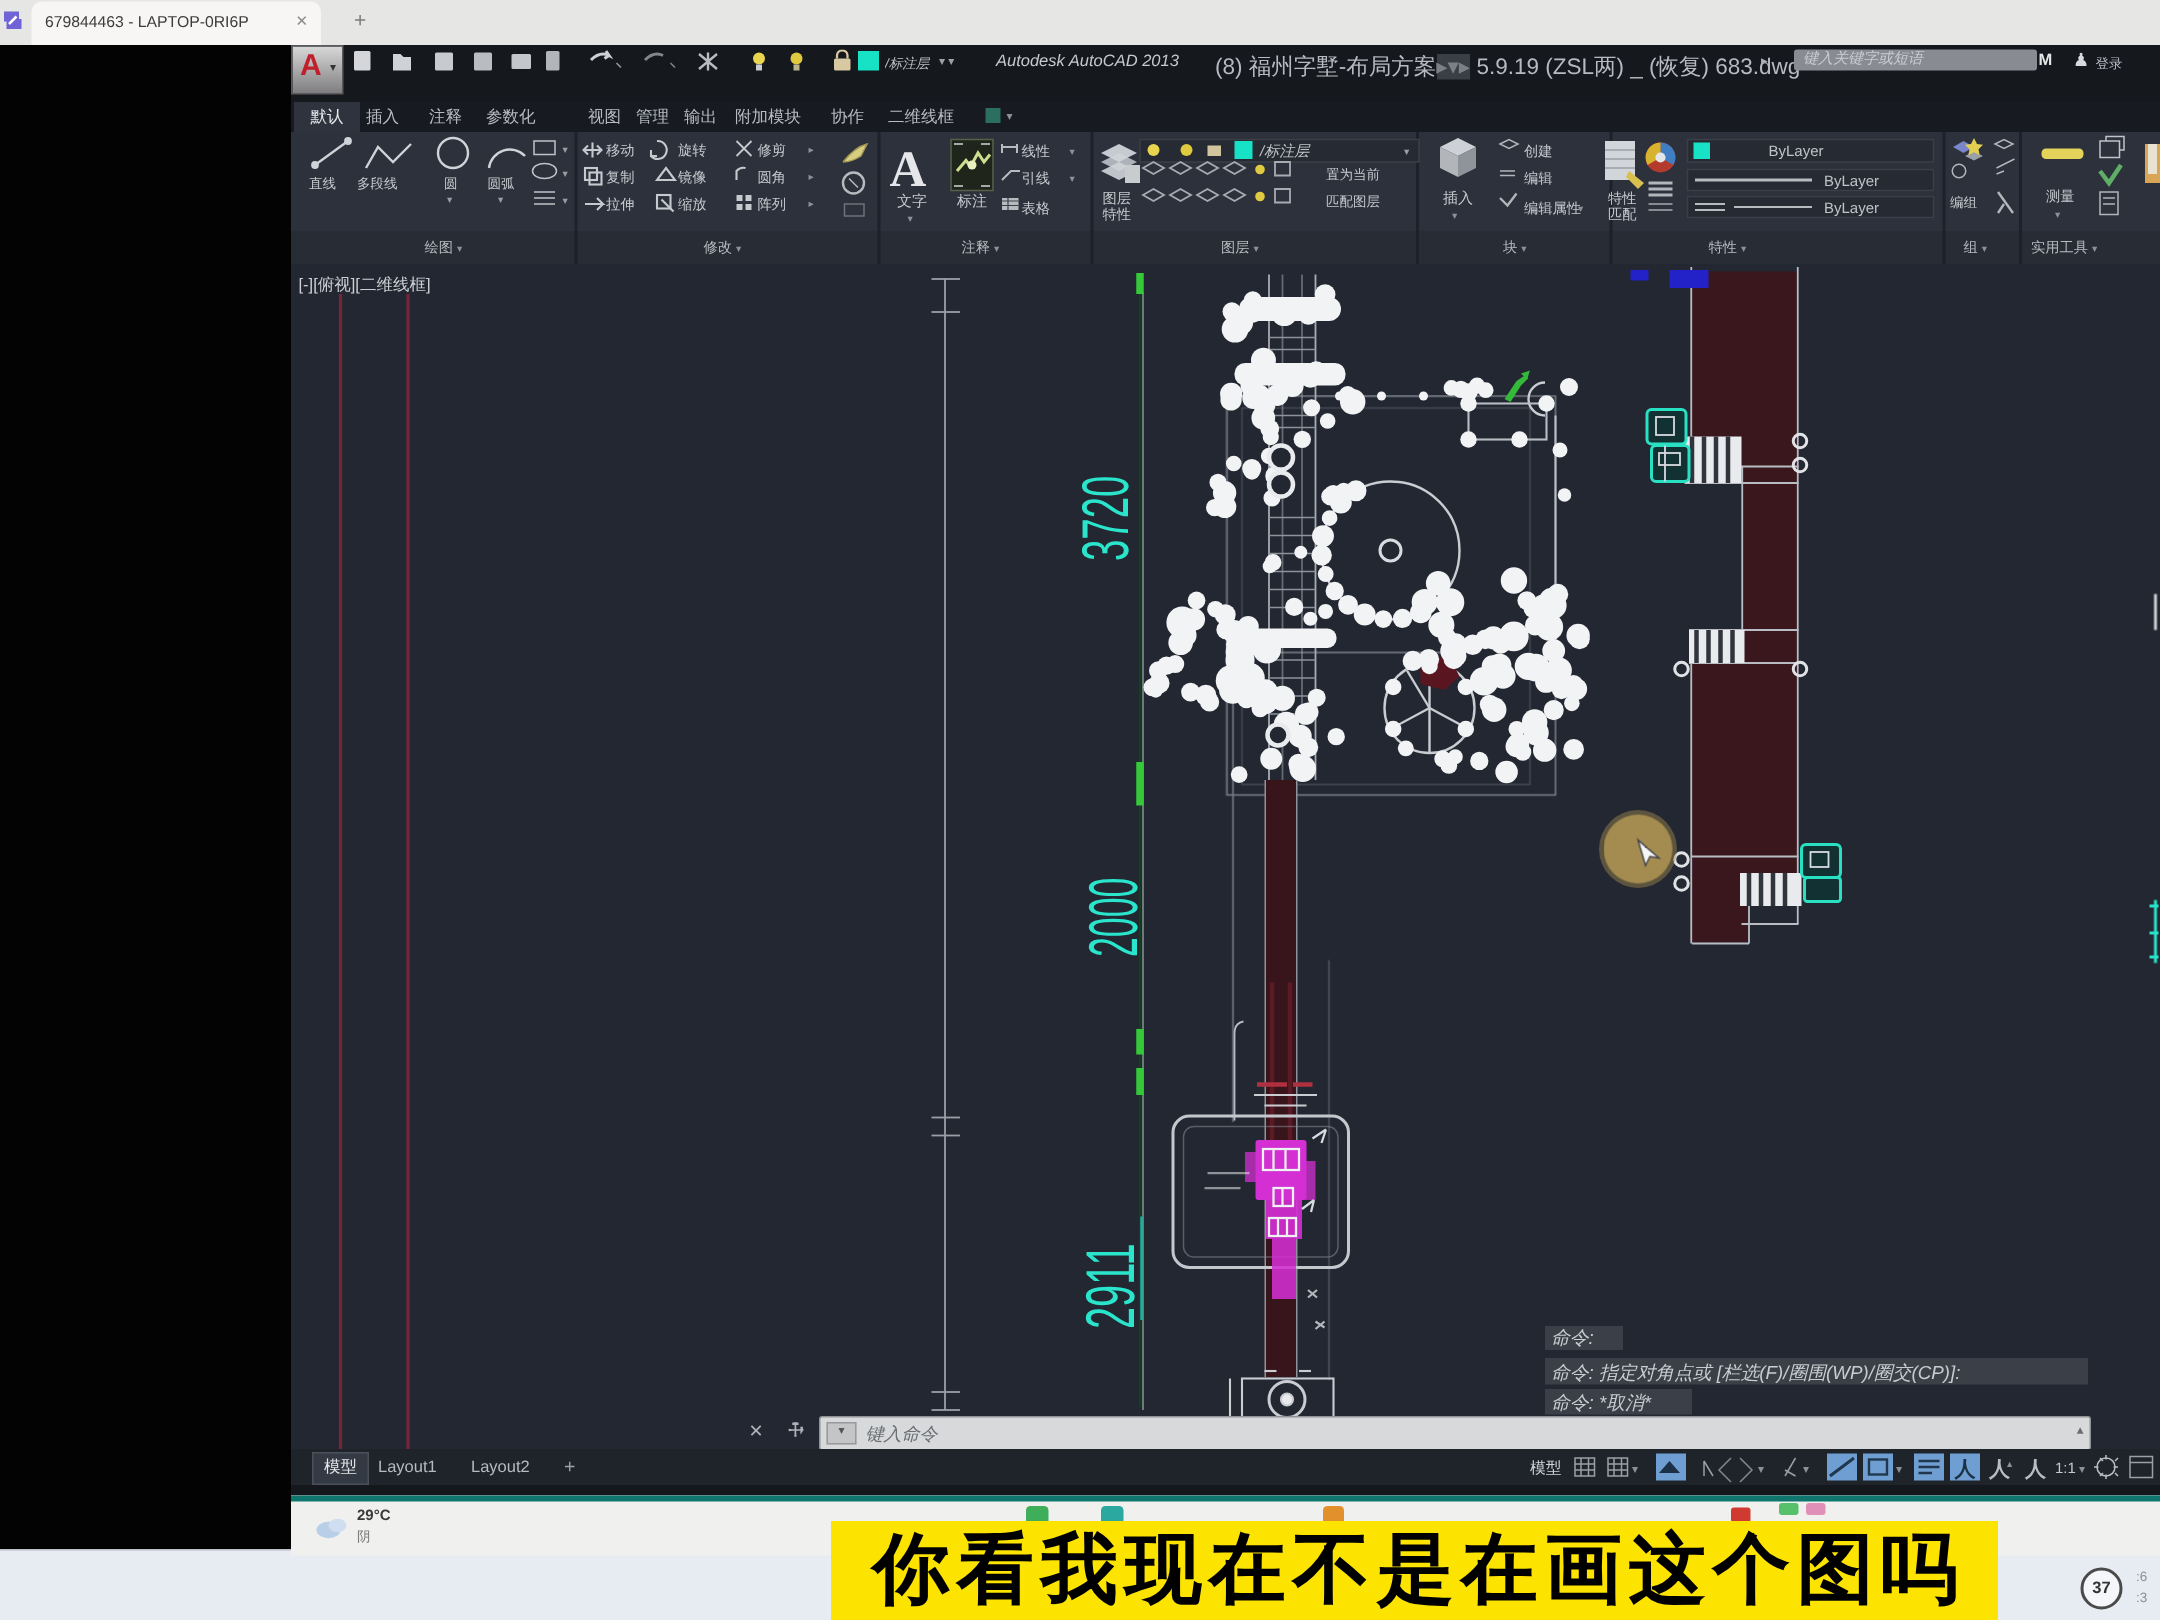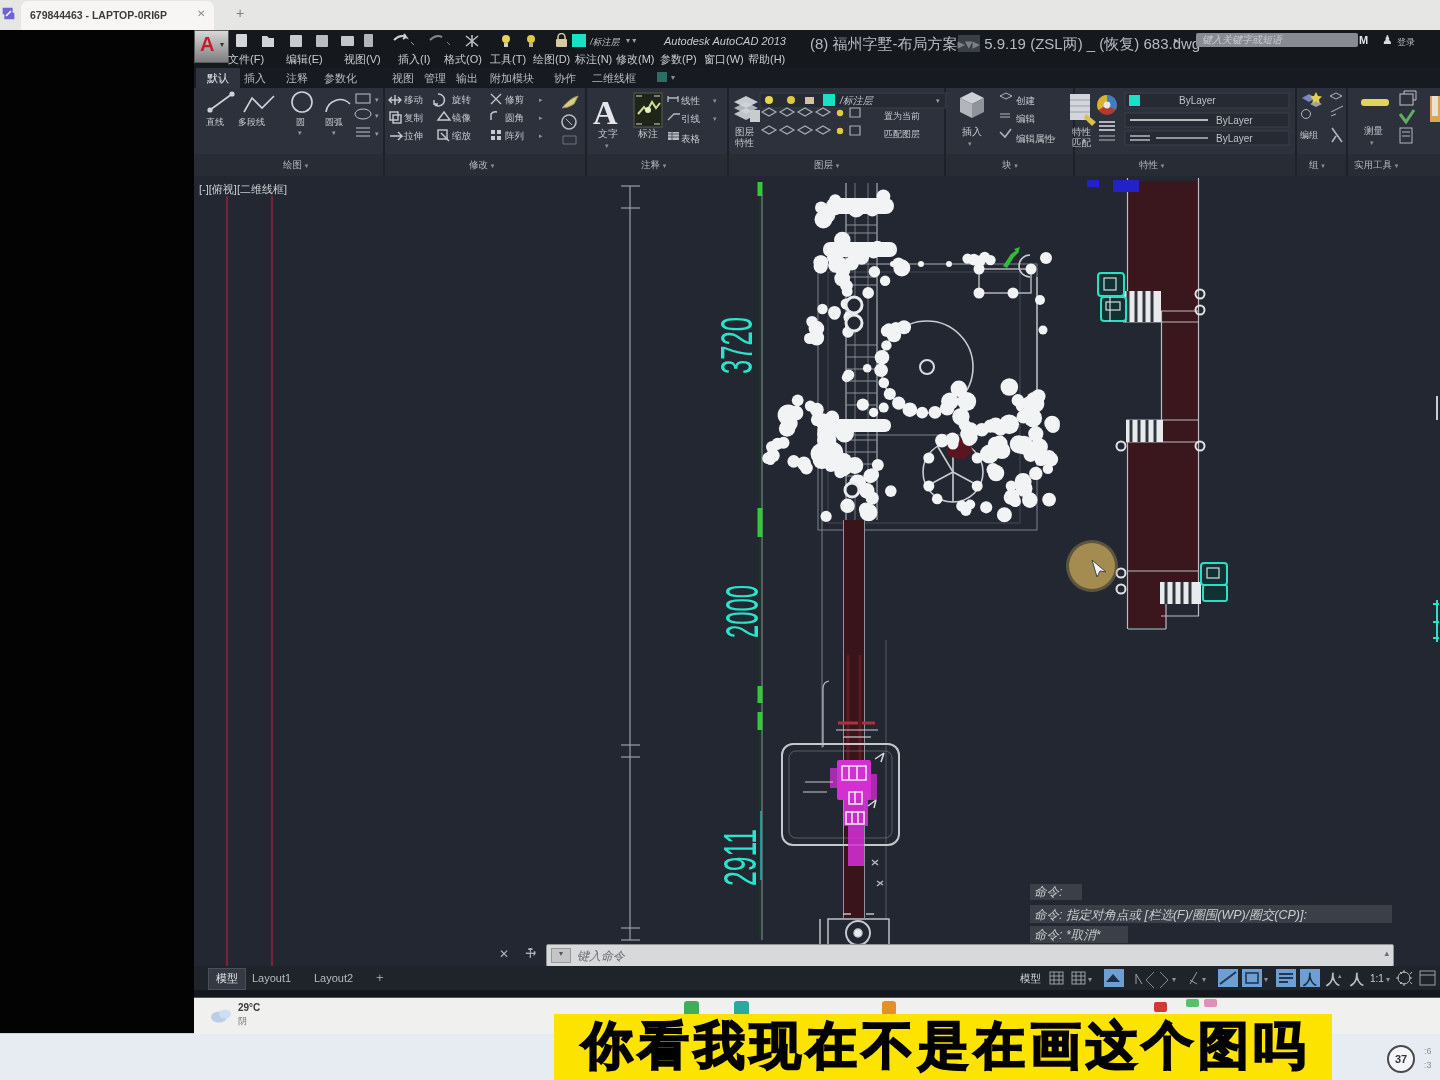--- a/index.html
+++ b/index.html
@@ -12,21 +12,21 @@
 
 <div class="ab" style="left:0;top:0;width:1440px;height:30px;background:#e6e6e4"></div>
 
 <svg class="ab" style="left:1px;top:6px" width="15" height="15" viewBox="0 0 18 18">
   <path d="M2 2 L14 2 L14 8 L16 8 L16 16 L4 16 L4 10 L2 10 Z" fill="#6f63d6"></path>
   <path d="M6 12 L12 6" stroke="#fff" stroke-width="2"></path>
 </svg>
 
 <div class="ab" style="left:21px;top:1px;width:193px;height:29px;background:#f7f6f4;border-radius:7px 7px 0 0"></div>
 
-<div class="ab" style="left:30px;top:9px;font-size:10.5px;color:#3c3c3c;font-weight:bold">679844463 - LAPTOP-0RI6P</div>
+<div class="ab" style="left:30px;top:9px;font-size:10.5px;color:#3c3c3c;font-weight:normal">679844463 - LAPTOP-0RI6P</div>
 
 <div class="ab" style="left:197px;top:8px;font-size:10px;color:#8a8a8a">✕</div>
 
 <div class="ab" style="left:236px;top:5px;font-size:14px;color:#7e7e7e">+</div>
 
 <div class="ab" style="left:0;top:30px;width:194px;height:1003px;background:#030303"></div>
 
 <div class="ab" style="left:0;top:1033px;width:1440px;height:47px;background:#e7ecf3;border-top:1px solid #ccd2da"></div>
 
 <div id="acad" class="ab">
@@ -72,34 +72,20 @@
 <div class="ab" style="left:616px;top:5px;font-size:15px;color:#b7bac0">(8) 福州字墅-布局方案<span style="background:#3a3e45;color:#7c8086">▸▾▸</span> 5.9.19 (ZSL两) _ (恢复) 683.dwg</div>
 
 <div class="ab" style="left:980px;top:5px;font-size:9px;color:#aaadb2">▸</div>
 
 <div class="ab" style="left:1002px;top:3px;width:156px;height:14px;background:#888c92;border-radius:2px;color:#c9ccd2;font-size:10px;font-style:italic;padding-left:6px;line-height:14px">键入关键字或短语</div>
 
 <div class="ab" style="left:1165px;top:4px;font-size:11px;color:#e3e5e8;font-weight:bold">M</div>
 <div class="ab" style="left:1188px;top:3px;font-size:12px;color:#d8dade">♟</div>
 <div class="ab" style="left:1203px;top:6px;font-size:9px;color:#b7bac0">登录</div>
 
-<div class="ab" style="left:0;top:22px;width:1246px;height:16px;font-size:11px;color:#c9ccd1">
-<span class="ab" style="left:34px">文件(F)</span>
-      <span class="ab" style="left:92px">编辑(E)</span>
-      <span class="ab" style="left:150px">视图(V)</span>
-      <span class="ab" style="left:204px">插入(I)</span>
-      <span class="ab" style="left:250px">格式(O)</span>
-      <span class="ab" style="left:296px">工具(T)</span>
-      <span class="ab" style="left:339px">绘图(D)</span>
-      <span class="ab" style="left:381px">标注(N)</span>
-      <span class="ab" style="left:422px">修改(M)</span>
-      <span class="ab" style="left:466px">参数(P)</span>
-      <span class="ab" style="left:510px">窗口(W)</span>
-      <span class="ab" style="left:554px">帮助(H)</span>
-</div>
 
 <div class="ab" style="left:0;top:38px;width:1246px;height:20px;background:#171a20"></div>
 
 <div class="ab" style="left:2px;top:38px;width:44px;height:20px;background:#2e333d;color:#e8eaed;font-size:11px;text-align:center;line-height:20px">默认</div>
 
 <div class="ab" style="left:0;top:38px;width:1246px;height:20px;font-size:11px;color:#b7bbc1;line-height:20px">
 <span class="ab" style="left:50px">插入</span>
       <span class="ab" style="left:92px">注释</span>
       <span class="ab" style="left:130px">参数化</span>
       <span class="ab" style="left:198px">视图</span>
@@ -821,38 +807,38 @@
         <circle cx="390" cy="12" r="6"></circle>
         <path d="M390 4 v3 m0 10 v3 m-8 -8 h3 m10 0 h3 m-12 -6 l2 2 m8 8 l2 2 m0 -12 l-2 2 m-8 8 l-2 2"></path>
       </g>
   <rect x="406" y="5" width="15" height="14" stroke="#9ca0a6" fill="none"></rect>
       <path d="M406 9 h15" stroke="#9ca0a6"></path>
 </svg>
 
 <div class="ab" style="left:0;top:960px;width:1246px;height:7px;background:#14171c"></div>
 </div>
 
-<div class="ab" style="left:194px;top:997px;width:1246px;height:36px;background:#f0f0ee;border-top:1px solid #0f766e">
+<div class="ab" style="left:194px;top:997px;width:1246px;height:36px;background:#f0f0ee;border-top:4px solid #0f766e">
 
   <svg style="position:absolute;left:14px;top:5px" width="26" height="24" viewBox="0 0 26 24">
     <ellipse cx="11" cy="14" rx="8" ry="5.5" fill="#b9cfe8"></ellipse>
       <ellipse cx="17" cy="11" rx="6" ry="4.5" fill="#cfdef0"></ellipse>
   </svg>
   <span style="position:absolute;left:44px;top:4px;font-size:10px;color:#3a3a3a;font-weight:bold">29°C</span>
   <span style="position:absolute;left:44px;top:17px;font-size:9px;color:#7a7a7a">阴</span>
 
   <span style="position:absolute;left:490px;top:3px;width:15px;height:15px;background:#3fae5a;border-radius:3px"></span>
   <span style="position:absolute;left:540px;top:3px;width:15px;height:15px;background:#2ba8a0;border-radius:3px"></span>
   <span style="position:absolute;left:688px;top:3px;width:14px;height:14px;background:#e2902c;border-radius:3px"></span>
 
   <span style="position:absolute;left:960px;top:4px;width:13px;height:10px;background:#d03a30;border-radius:2px"></span>
   <span style="position:absolute;left:992px;top:1px;width:13px;height:8px;background:#57c06a;border-radius:2px"></span>
   <span style="position:absolute;left:1010px;top:1px;width:13px;height:8px;background:#e090b8;border-radius:2px"></span>
 </div>
 
 <div class="ab" style="left:554px;top:1014px;width:778px;height:66px;background:#fde300"></div>
 
-<div class="ab" style="left:554px;top:1014px;width:778px;height:64px;font-size:51px;font-weight:bold;color:#000;text-align:center;line-height:63px;letter-spacing:5px;text-indent:6px;-webkit-text-stroke:2px #000;white-space:nowrap">你看我现在不是在画这个图吗</div>
+<div class="ab" style="left:554px;top:1014px;width:778px;height:64px;font-size:51px;font-weight:normal;color:#000;text-align:center;line-height:63px;letter-spacing:5px;text-indent:6px;-webkit-text-stroke:2px #000;white-space:nowrap">你看我现在不是在画这个图吗</div>
 
 <div class="ab" style="left:1387px;top:1045px;width:24px;height:24px;border:2.5px solid #4a4a4a;border-radius:50%;background:#f4f6f9;color:#333;font-size:11px;font-weight:bold;text-align:center;line-height:24px">37</div>
 
 <div class="ab" style="left:1424px;top:1046px;font-size:9px;color:#8a8f96">:6</div>
 <div class="ab" style="left:1424px;top:1060px;font-size:9px;color:#8a8f96">:3</div>
 
 </body></html>

